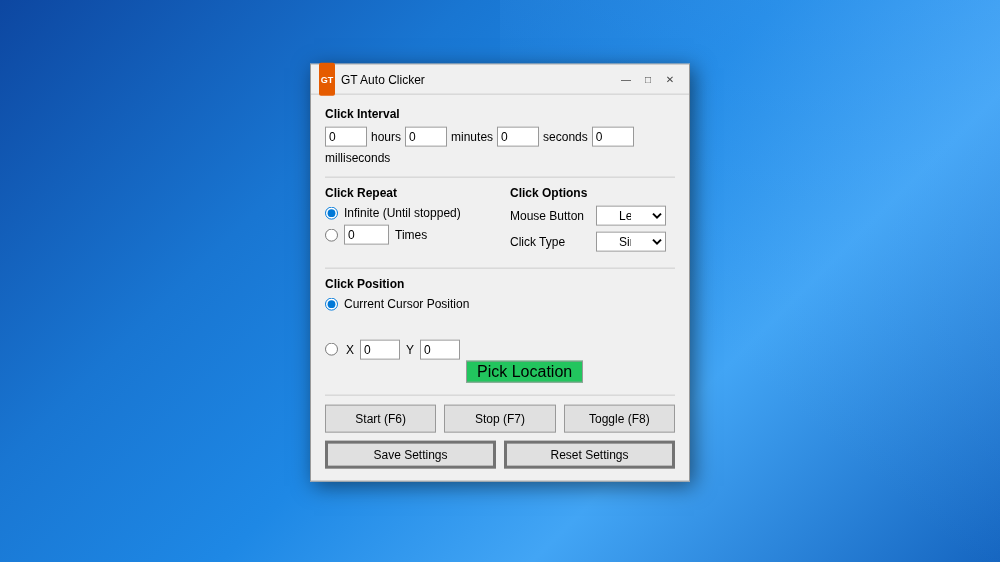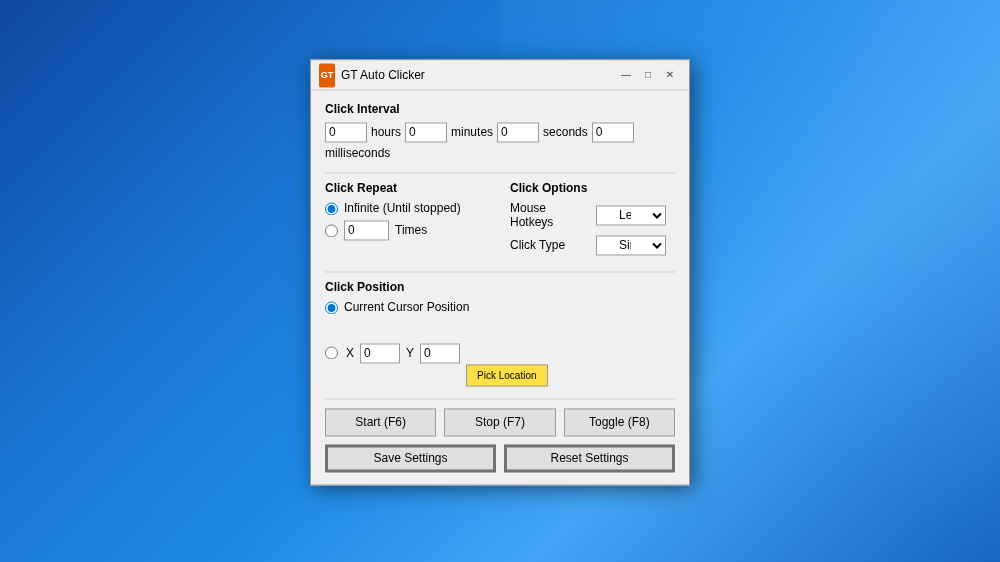--- a/index.html
+++ b/index.html
@@ -61,21 +61,21 @@
     }
 
     .title-bar-left {
       display: flex;
       align-items: center;
       gap: 6px;
     }
 
     .app-icon {
       width: 16px;
-      height: 24px;
+      height: 33px;
       background: #e55b00;
       border-radius: 2px;
       display: flex;
       align-items: center;
       justify-content: center;
       font-size: 9px;
       color: white;
       font-weight: bold;
     }
 
@@ -219,23 +219,23 @@
       height: 20px;
       border: 1px solid #999;
       padding: 1px 3px;
       font-size: 12px;
       background: white;
     }
 
     .pick-btn {
       height: 22px;
       padding: 0 10px;
-      background: #fde047;
-      border: 1px solid #999;
-      font-size: 10px;
+      background: #22c55e;
+      border: 1px solid #999;
+      font-size: 16px;
       cursor: pointer;
       margin-top: 45px;
     }
 
     
     .action-buttons {
       display: flex;
       gap: 8px;
       margin-bottom: 8px;
       justify-content: space-between;
@@ -329,21 +329,21 @@
           <div class="radio-row">
             <input type="radio" name="repeat" id="times" style="">
             <input class="times-input" type="text" value="0" style="">
             <label for="times">Times</label>
           </div>
         </div>
 
         <div class="col-right options-section">
           <div class="section-label">Click Options</div>
           <div class="option-row">
-            <span class="option-label">Mouse Hotkeys</span>
+            <span class="option-label">Mouse Button</span>
             <select class="option-select">
               <option>Left</option>
               <option>Middle</option>
               <option>Right</option>
             </select>
           </div>
           <div class="option-row">
             <span class="option-label">Click Type</span>
             <select class="option-select">
               <option>Single</option>

